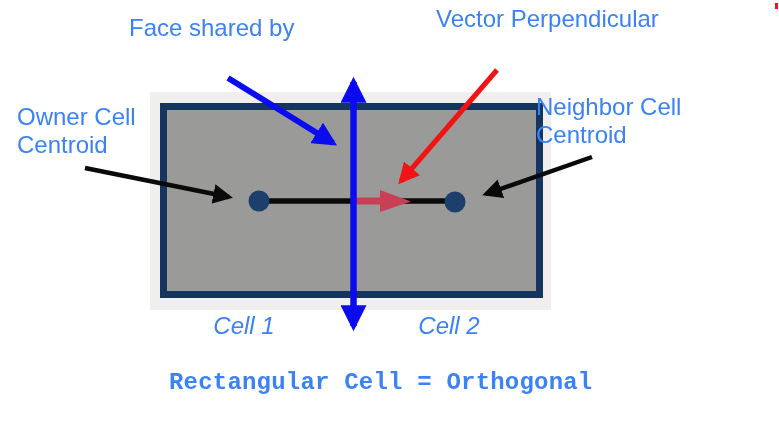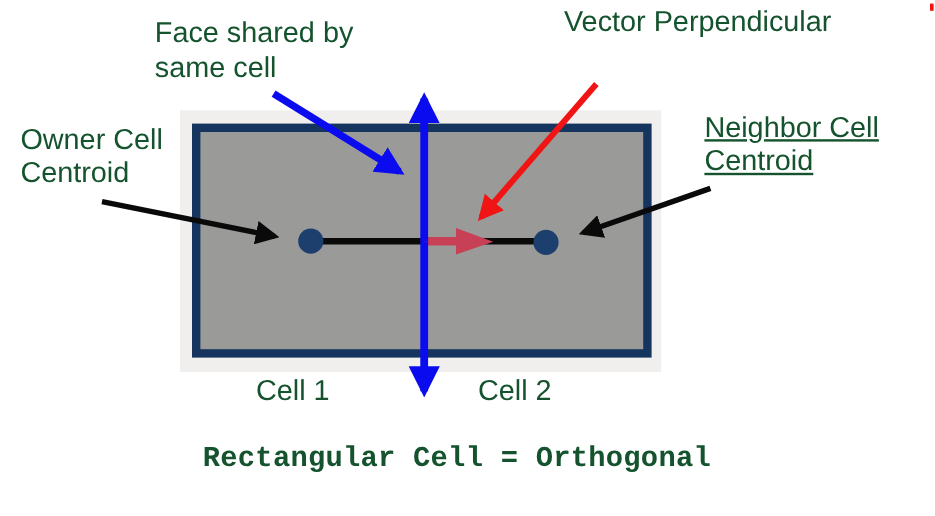--- a/index.html
+++ b/index.html
@@ -4,44 +4,45 @@
 <style>
   * { margin: 0; padding: 0; box-sizing: border-box; }
   html, body { background: #ffffff; }
   .stage {
     position: relative;
     width: 779px;
     height: 430px;
     background: #ffffff;
     overflow: hidden;
     font-family: "Liberation Sans", sans-serif;
-    color: #14532d;
+    color: #3b82f6;
   }
   .diagram-svg { position: absolute; left: 0; top: 0; }
   .ann {
     position: absolute;
     font-size: 24px;
     line-height: 29px;
     white-space: nowrap;
   }
   .ann-small { font-size: 24px; line-height: 28px; }
   .face-shared   { left: 129px; top: 13px; }
-  .vector-perp   { left: 470px; top: 4px; }
+  .vector-perp   { left: 436px; top: 4px; }
   .owner-label   { left: 17px;  top: 103px; }
-  .neighbor-label{ left: 587px; top: 93px; text-decoration: underline; }
+  .neighbor-label{ left: 536px; top: 93px; }
   .cell-label {
     position: absolute;
     top: 312px;
     width: 90px;
     text-align: center;
     font-size: 24px;
     line-height: 28px;
+    font-style: italic;
   }
   .cell-1 { left: 199px; }
-  .cell-2 { left: 384px; }
+  .cell-2 { left: 404px; }
   .caption {
     position: absolute;
     left: 169px;
     top: 369px;
     font-size: 24px;
     font-weight: bold;
     letter-spacing: 0.2px;
     white-space: nowrap;
     font-family: Liberation Mono, monospace;
   }
@@ -85,21 +86,20 @@
 
     <line x1="85" y1="168" x2="229" y2="197" stroke-width="4.5" marker-end="url(#m-black)" stroke="#0a0a0a"></line>
 
     <line x1="592" y1="157" x2="486" y2="194" stroke-width="4.5" marker-end="url(#m-black)" stroke="#0a0a0a"></line>
 
     <rect x="775" y="3" width="3" height="6" fill="#f01414"></rect>
   </svg>
 
   <div class="ann face-shared">
     <div>Face shared by</div>
-    <div>same cell</div>
   </div>
 
   <div class="ann vector-perp">
     <div>Vector Perpendicular</div>
   </div>
 
   <div class="ann ann-small owner-label">
     <div>Owner Cell</div>
     <div>Centroid</div>
   </div>

